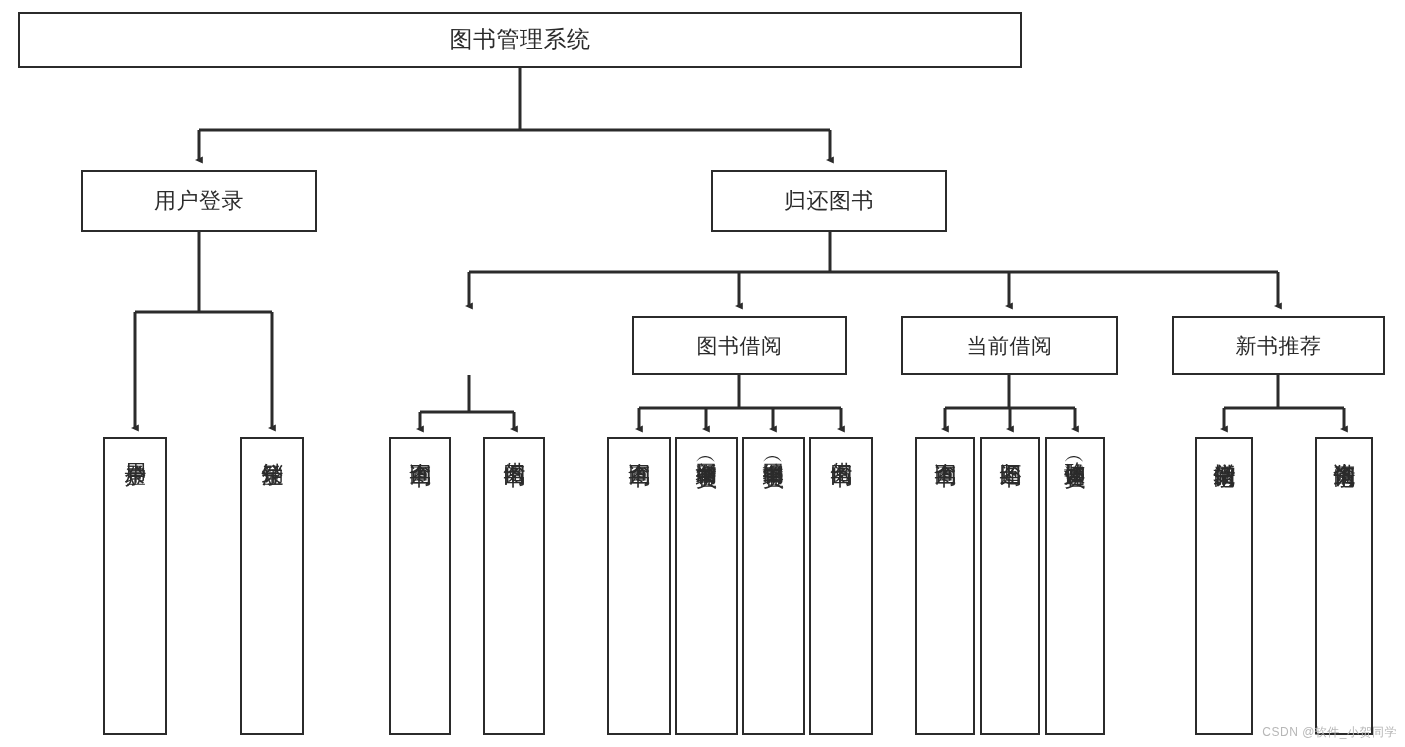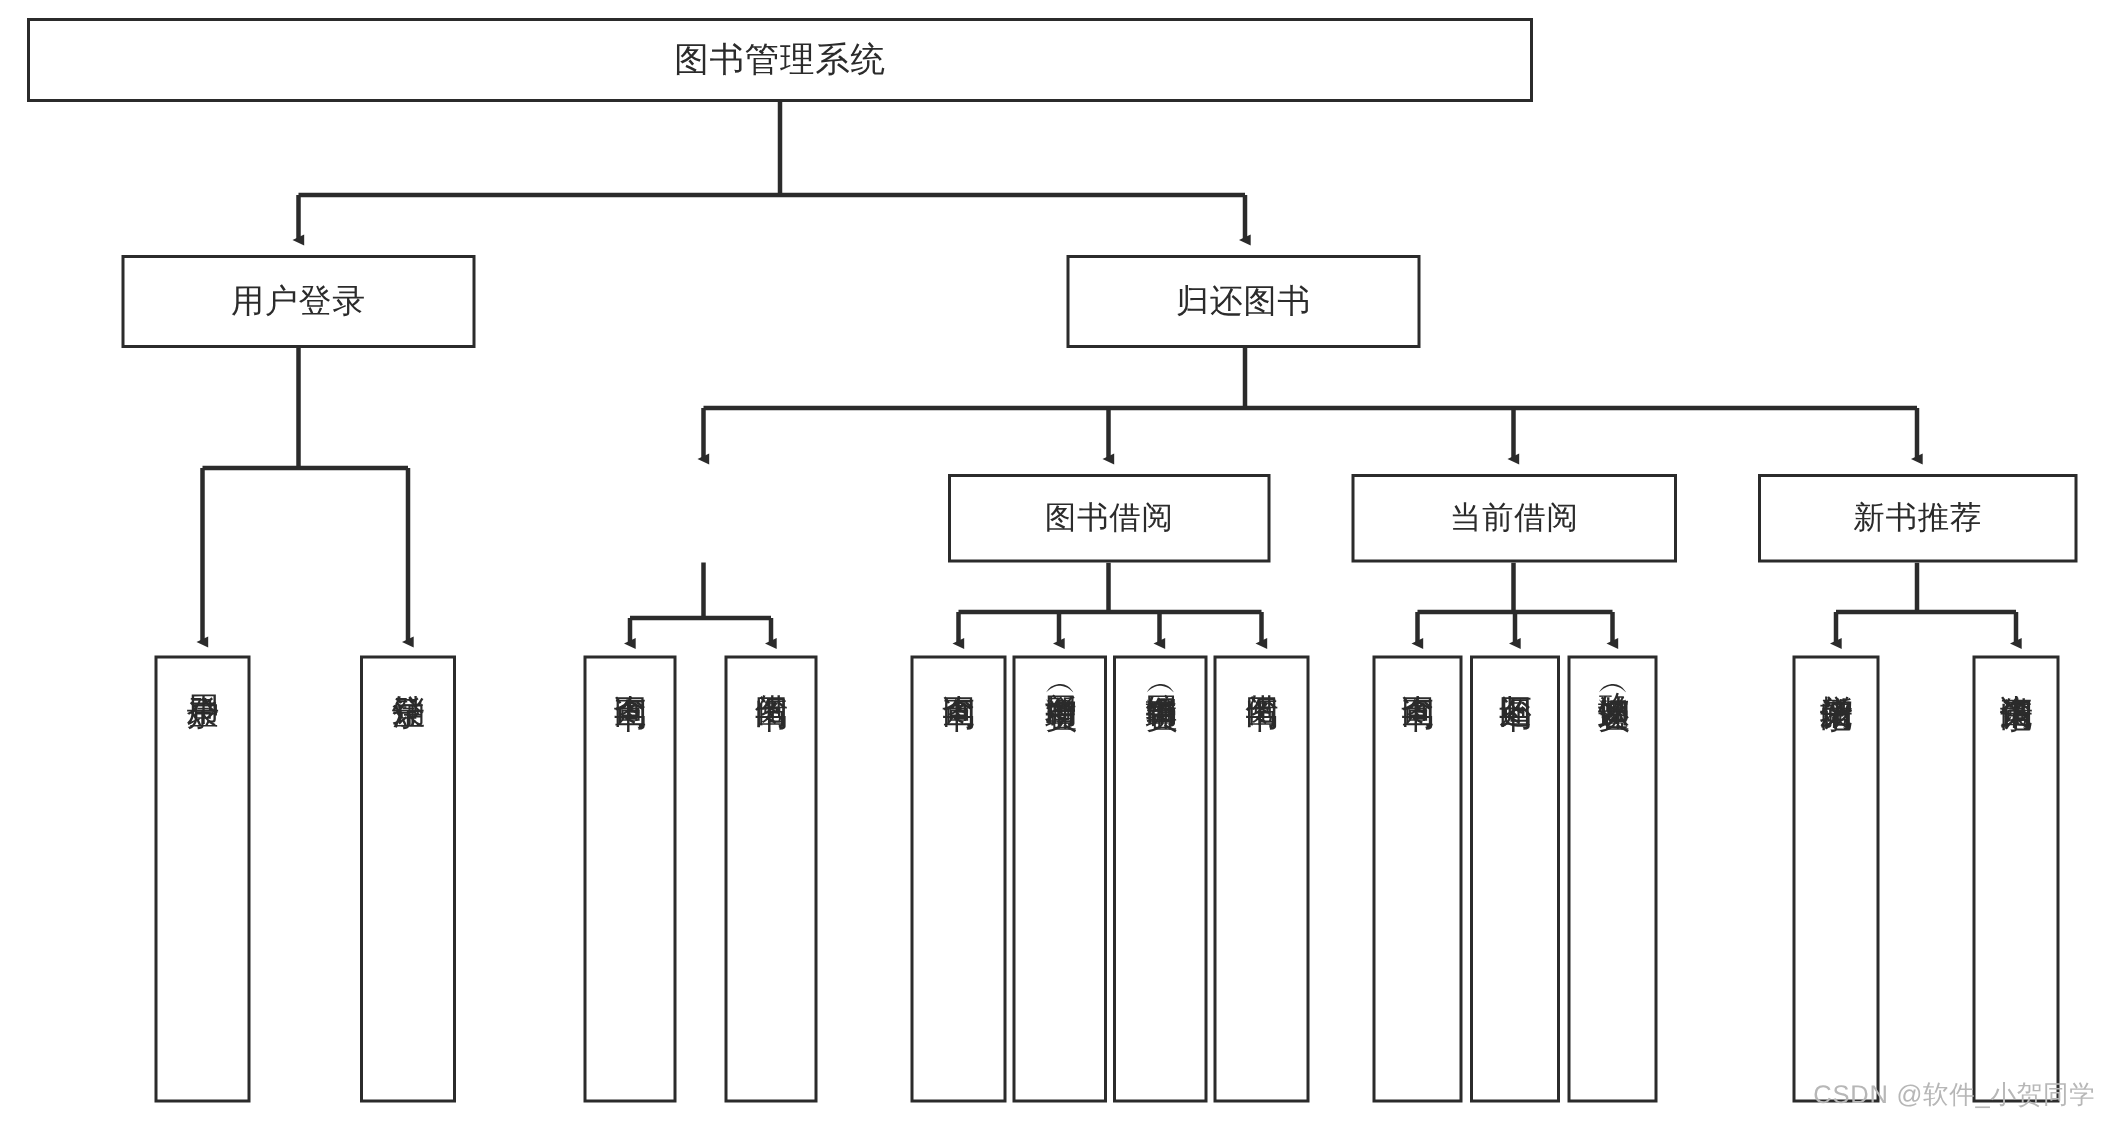--- a/index.html
+++ b/index.html
@@ -58,21 +58,21 @@
     letter-spacing: 1px;
     white-space: nowrap;
   }
   .node.leaf.tall .label {
     font-size: 21px;
   }
   #watermark {
     position: absolute;
     right: 8px;
     bottom: 6px;
-    font-size: 17px;
+    font-size: 12px;
     color: #b7b7b7;
     letter-spacing: 0.5px;
     z-index: 5;
     white-space: nowrap;
   }
 </style>
 </head>
 <body>
 
 <div id="canvas">

